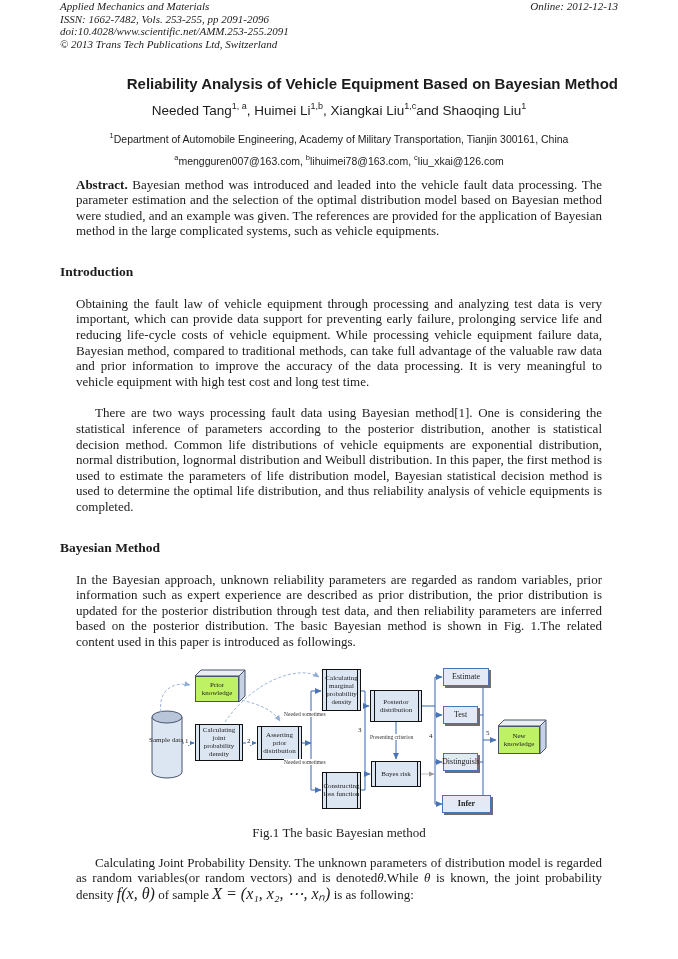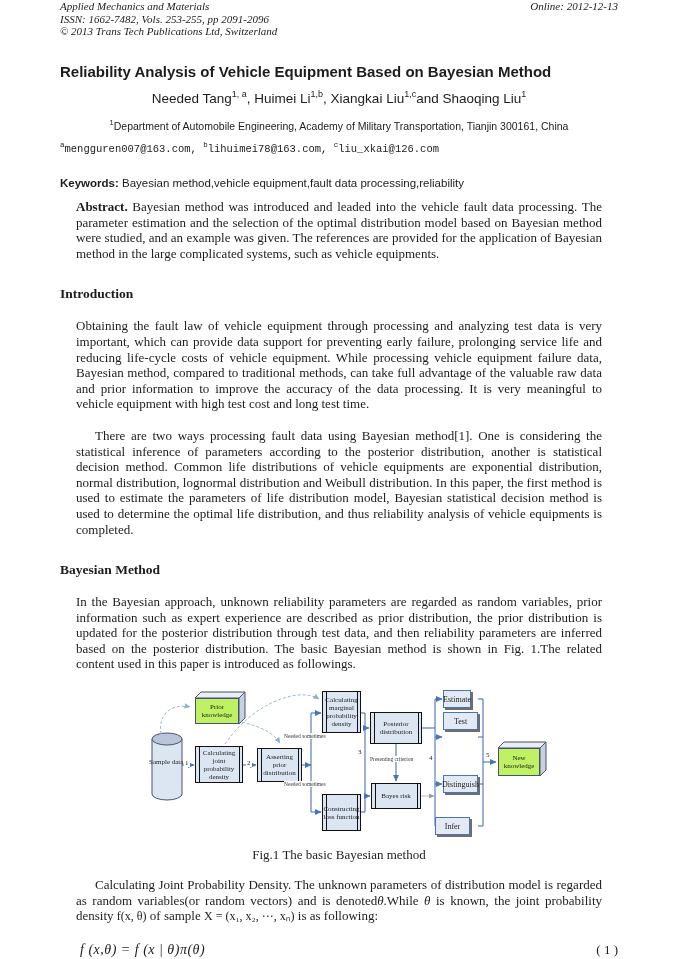--- a/index.html
+++ b/index.html
@@ -7,41 +7,41 @@
        font-family:"Liberation Serif",serif;color:#1c1c1c;}
   .content{padding:0 60px 0 60px;}
 
   
   .hdr{display:flex;justify-content:space-between;align-items:flex-start;
        font-style:italic;font-size:11px;line-height:12.5px;}
   .hdr-left div{white-space:nowrap;}
   .hdr-right{white-space:nowrap;}
 
   
-  .title{margin-top:25px;text-align:left;font-family:"Liberation Sans",sans-serif;
+  .title{margin-top:25px;text-align:right;font-family:"Liberation Sans",sans-serif;
          font-weight:bold;font-size:15px;}
   .authors{margin-top:9px;text-align:center;font-family:"Liberation Sans",sans-serif;
            font-size:13.5px;}
   .authors sup{font-size:9px;}
   .affil{margin-top:13px;text-align:center;font-family:"Liberation Sans",sans-serif;font-size:10.5px;}
   .affil sup,.emails sup{font-size:7.5px;}
-  .emails{margin-top:9px;text-align:left;font-family:Liberation Mono, monospace;font-size:10.5px;}
+  .emails{margin-top:9px;text-align:center;font-family:Liberation Sans, sans-serif;font-size:10.5px;}
 
   .keywords{margin-top:23px;font-family:"Liberation Sans",sans-serif;font-size:11.5px;}
   .keywords b{font-weight:bold;}
 
   p{margin:16px;font-size:13px;line-height:15.6px;text-align:justify;}
   .abstract{margin-top:10px;}
   .abstract b{font-weight:bold;}
   h3{margin:25px 0 6px 0;font-size:13.5px;font-weight:bold;}
   .indent{text-indent:19px;}
   .gap{margin-top:5px;}
 
   
-  .im{font-size:12px;}
+  .im{font-style:italic;font-size:16px;}
   .theta{font-style:italic;}
 
   
   .figure{position:relative;width:410px;height:150px;margin:3px 0 0 80px;}
   .fig-svg{position:absolute;left:0;top:0;}
   .fcbox{position:absolute;box-sizing:border-box;background:#dce6f2;border:1.4px solid #111;
          display:flex;align-items:center;justify-content:center;text-align:center;
          font-size:7px;line-height:8px;padding:1px 5px;}
   .fcbox::before,.fcbox::after{content:"";position:absolute;top:0;bottom:0;width:1px;background:#111;}
   .fcbox::before{left:2.5px;}
@@ -66,38 +66,38 @@
 </style>
 </head>
 <body>
 
 <div class="content">
 
   <div class="hdr">
     <div class="hdr-left">
       <div>Applied Mechanics and Materials</div>
       <div>ISSN: 1662-7482, Vols. 253-255, pp 2091-2096</div>
+      <div>doi:10.4028/www.scientific.net/AMM.253-255.2091</div>
       <div>© 2013 Trans Tech Publications Ltd, Switzerland</div>
     </div>
     <div class="hdr-right">Online: 2012-12-13</div>
   </div>
 
   <div class="title">Reliability Analysis of Vehicle Equipment Based on Bayesian Method</div>
 
   <div class="authors">
     <span>Needed Tang</span><sup>1, a</sup><span>, Huimei Li</span><sup>1,b</sup><span>, Xiangkai Liu</span><sup>1,c</sup><span>and Shaoqing Liu</span><sup>1</sup>
   </div>
 
   <div class="affil"><sup>1</sup><span>Department of Automobile Engineering, Academy of Military Transportation, Tianjin 300161, China</span></div>
 
   <div class="emails">
     <sup>a</sup><span>mengguren007@163.com, </span><sup>b</sup><span>lihuimei78@163.com, </span><sup>c</sup><span>liu_xkai@126.com</span>
   </div>
 
-  <div class="keywords"><b>Keywords:</b><span> Bayesian method,vehicle equipment,fault data processing,reliability</span></div>
 
   <p class="abstract"><b>Abstract.</b><span> Bayesian method was introduced and leaded into the vehicle fault data processing. The parameter estimation and the selection of the optimal distribution model based on Bayesian method were studied, and an example was given. The references are provided for the application of Bayesian method in the large complicated systems, such as vehicle equipments.</span></p>
 
   <h3>Introduction</h3>
   <p>Obtaining the fault law of vehicle equipment through processing and analyzing test data is very important, which can provide data support for preventing early failure, prolonging service life and reducing life-cycle costs of vehicle equipment. While processing vehicle equipment failure data, Bayesian method, compared to traditional methods, can take full advantage of the valuable raw data and prior information to improve the accuracy of the data processing. It is very meaningful to vehicle equipment with high test cost and long test time.</p>
   <p class="indent gap">There are two ways processing fault data using Bayesian method[1]. One is considering the statistical inference of parameters according to the posterior distribution, another is statistical decision method. Common life distributions of vehicle equipments are exponential distribution, normal distribution, lognormal distribution and Weibull distribution. In this paper, the first method is used to estimate the parameters of life distribution model, Bayesian statistical decision method is used to determine the optimal life distribution, and thus reliability analysis of vehicle equipments is completed.</p>
 
   <h3>Bayesian Method</h3>
   <p>In the Bayesian approach, unknown reliability parameters are regarded as random variables, prior information such as expert experience are described as prior distribution, the prior distribution is updated for the posterior distribution through test data, and then reliability parameters are inferred based on the posterior distribution. The basic Bayesian method is shown in Fig. 1.The related content used in this paper is introduced as followings.</p>
 
@@ -161,38 +161,34 @@
     </svg>
 
     <div class="cyl-label" style="left:9px;top:70px;width:36px;">Sample data</div>
     <div class="cube" style="left:55px;top:10px;width:44px;height:26px;">Prior knowledge</div>
     <div class="fcbox" style="left:55px;top:58px;width:48px;height:37px;">Calculating joint probability density</div>
     <div class="fcbox" style="left:117px;top:60px;width:45px;height:34px;">Asserting prior distribution</div>
     <div class="fcbox" style="left:182px;top:3px;width:39px;height:42px;">Calculating marginal probability density</div>
     <div class="fcbox" style="left:182px;top:106px;width:39px;height:37px;">Constructing loss function</div>
     <div class="fcbox" style="left:230px;top:24px;width:52px;height:32px;">Posterior distribution</div>
     <div class="fcbox" style="left:231px;top:95px;width:50px;height:26px;">Bayes risk</div>
-    <div class="outbox" style="left:303px;top:2px;width:28px;height:18px;">Estimate</div>
-    <div class="outbox" style="left:303px;top:24px;width:35px;height:18px;">Test</div>
+    <div class="outbox" style="left:303px;top:2px;width:46px;height:18px;">Estimate</div>
+    <div class="outbox" style="left:303px;top:40px;width:35px;height:18px;">Test</div>
     <div class="outbox" style="left:303px;top:87px;width:35px;height:18px;">Distinguish</div>
-    <div class="outbox" style="left:295px;top:129px;width:35px;height:18px;">Infer</div>
+    <div class="outbox" style="left:302px;top:129px;width:49px;height:18px;font-weight:bold;">Infer</div>
     <div class="cube" style="left:358px;top:60px;width:42px;height:28px;">New knowledge</div>
 
     <div class="fig-num" style="left:44px;top:72px;">1</div>
     <div class="fig-num" style="left:106px;top:72px;">2</div>
     <div class="fig-num" style="left:217px;top:61px;">3</div>
     <div class="fig-num" style="left:288px;top:67px;">4</div>
     <div class="fig-num" style="left:345px;top:64px;">5</div>
     <div class="fig-note" style="left:144px;top:45px;">Needed sometimes</div>
     <div class="fig-note" style="left:144px;top:93px;">Needed sometimes</div>
     <div class="fig-note" style="left:230px;top:68px;">Presenting  criterion</div>
   </div>
 
   <div class="caption">Fig.1  The basic Bayesian method</div>
 
   <p class="indent" style="margin-top:14px;"><span>Calculating Joint Probability Density. The unknown parameters of distribution model is regarded as random variables(or random vectors) and is denoted</span><span class="theta">θ</span><span>.While </span><span class="theta">θ</span><span> is known, the joint probability density </span><span class="im">f(x, θ)</span><span> of sample </span><span class="im">X = (x₁, x₂, ⋯, xₙ)</span><span> is as following:</span></p>
 
-  <div class="eqrow">
-    <span class="formula">f (x,θ) = f (x | θ)π(θ)</span>
-    <span class="eqnum">( 1 )</span>
-  </div>
 
 </div>
 
 </body></html>

